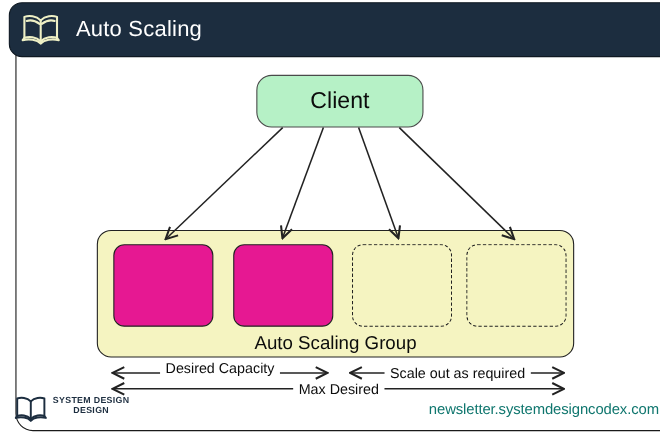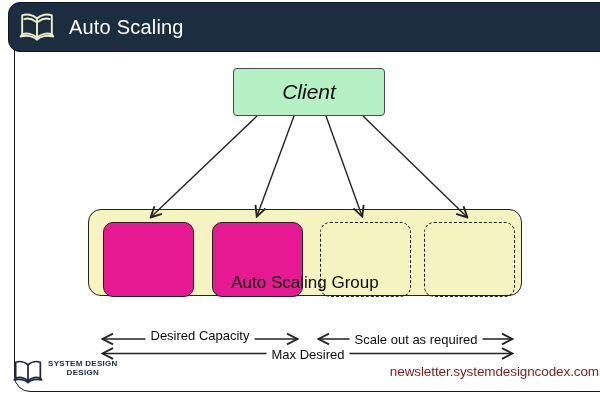--- a/index.html
+++ b/index.html
@@ -20,26 +20,26 @@
     border:1.6px solid #1a1a1a;border-radius:16px;background:#ffffff;
   }
   .header{
     position:absolute;left:8px;top:2px;width:612px;height:50px;
     background:var(--header-bg);border:1px solid #0e1822;border-radius:12px;
     display:flex;align-items:center;gap:14px;padding-left:10px;box-sizing:border-box;
   }
   .header-title{color:#ffffff;font-size:20px;letter-spacing:.2px;text-align:center;}
   .client-box{
     position:absolute;left:233px;top:68px;width:150px;height:46px;
-    background:var(--client-fill);border:1.6px solid #4a4a4a;border-radius:4px;
+    background:var(--client-fill);border:1.6px solid #4a4a4a;border-radius:14px;
     display:flex;align-items:center;justify-content:center;
-    font-size:21px;color:#0c0c0c;font-style:italic;
+    font-size:21px;color:#0c0c0c;
   }
   .group{
-    position:absolute;left:88px;top:209px;width:434px;height:87px;
+    position:absolute;left:88px;top:209px;width:434px;height:116px;
     background:var(--group-fill);border:1.6px solid #222222;border-radius:13px;
     box-sizing:border-box;
   }
   .group-label{
     position:absolute;left:0;right:0;bottom:2px;text-align:center;
     font-size:17px;color:#0c0c0c;
   }
   .inst{position:absolute;top:12px;width:91px;height:75px;border-radius:10px;box-sizing:border-box;}
   .inst.active{background:var(--instance-active);border:1.7px solid #222222;}
   .inst.potential{background:transparent;border:1.7px dashed #222222;}
@@ -52,21 +52,21 @@
   .ml-desired{left:200px;top:335px;}
   .ml-scale{left:416px;top:339px;}
   .ml-max{left:308px;top:354px;}
   .brand{
     position:absolute;left:13px;top:359px;display:flex;align-items:flex-start;gap:5px;
     color:var(--header-bg);
   }
   .brand-text{display:flex;flex-direction:column;align-items:center;line-height:1.15;}
   .brand-line{font-size:8px;font-weight:bold;letter-spacing:.3px;}
   .website{
-    position:absolute;right:1px;top:364px;font-size:13.5px;color:#7f1d1d;letter-spacing:-.1px;
+    position:absolute;right:1px;top:364px;font-size:13.5px;color:#0f766e;letter-spacing:-.1px;
   }
   svg{display:block;}
 </style>
 </head>
 <body>
 
 <div class="frame"></div>
 
 <div class="header">
   <span>

